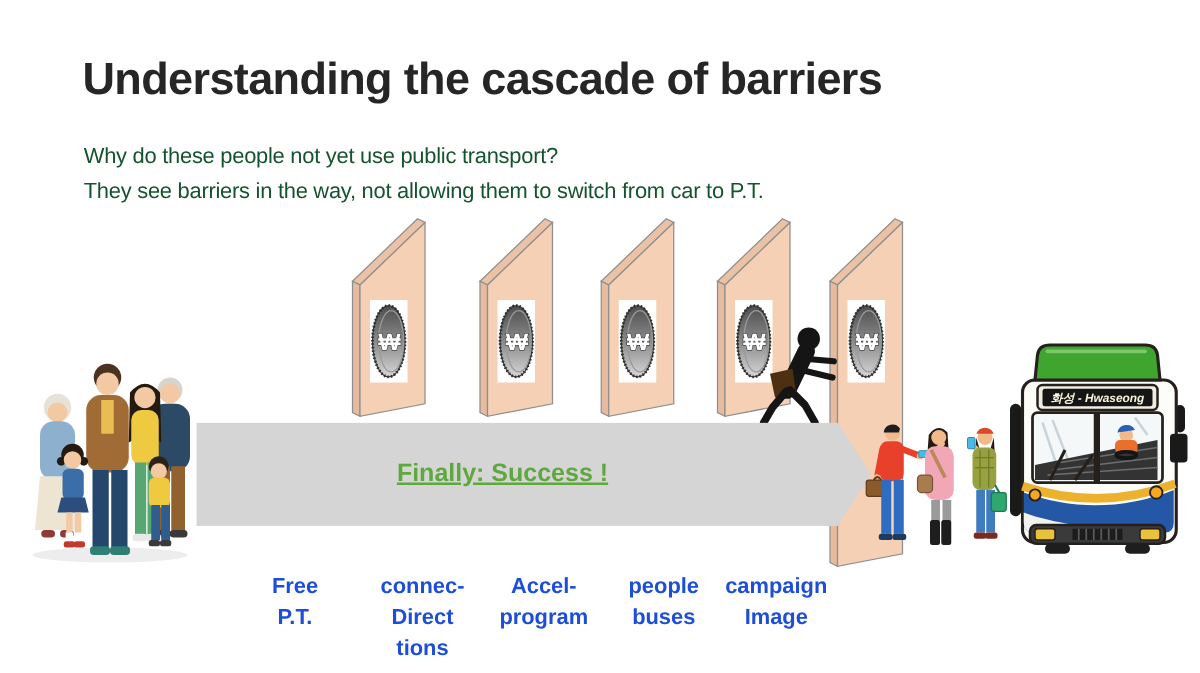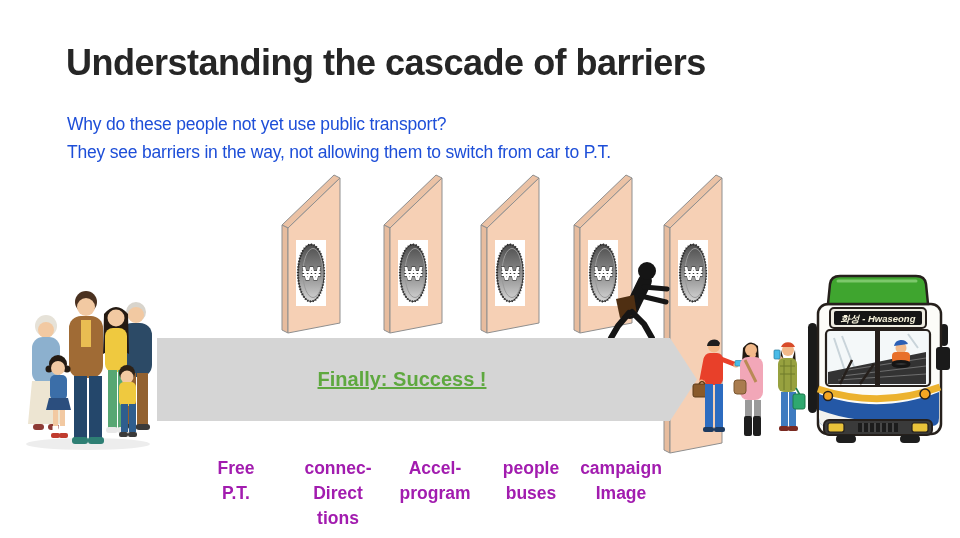--- a/index.html
+++ b/index.html
@@ -6,40 +6,40 @@
   .slide{
     position:relative;width:960px;height:538px;overflow:hidden;background:#ffffff;
     font-family:"Liberation Sans", sans-serif;
   }
   .title{
     position:absolute;left:66px;top:42px;margin:0;
     font-size:36px;font-weight:700;letter-spacing:-0.5px;color:#262626;
   }
   .subtitle{
     position:absolute;left:67px;top:110px;
-    font-size:17.5px;line-height:28px;color:#1d4ed8;letter-spacing:-0.2px;
+    font-size:17.5px;line-height:28px;color:#14532d;letter-spacing:-0.2px;
   }
   .scene{position:absolute;left:0;top:0;z-index:1;}
   .arrow{
     position:absolute;left:157px;top:338px;width:540px;height:83px;z-index:2;
     background:#D5D5D5;
     clip-path:polygon(0 0, 95% 0, 100% 50%, 95% 100%, 0 100%);
     display:flex;align-items:center;justify-content:center;
     padding-right:0;box-sizing:border-box;
   }
   .arrow span{
     font-size:20px;font-weight:bold;color:#5EA83F;
     transform:translateX(-25px);
     text-decoration:underline;
   }
   .illu{position:absolute;z-index:3;}
   .measures{position:absolute;left:0;top:456px;width:960px;z-index:2;}
   .measure{
     position:absolute;top:0;width:110px;text-align:center;
-    font-size:17.5px;font-weight:bold;color:#a21caf;line-height:25px;
+    font-size:17.5px;font-weight:bold;color:#1d4ed8;line-height:25px;
   }
 </style>
 </head>
 <body>
 
 <div class="slide">
 
   <h1 class="title">Understanding the cascade of barriers</h1>
 
   <div class="subtitle">

